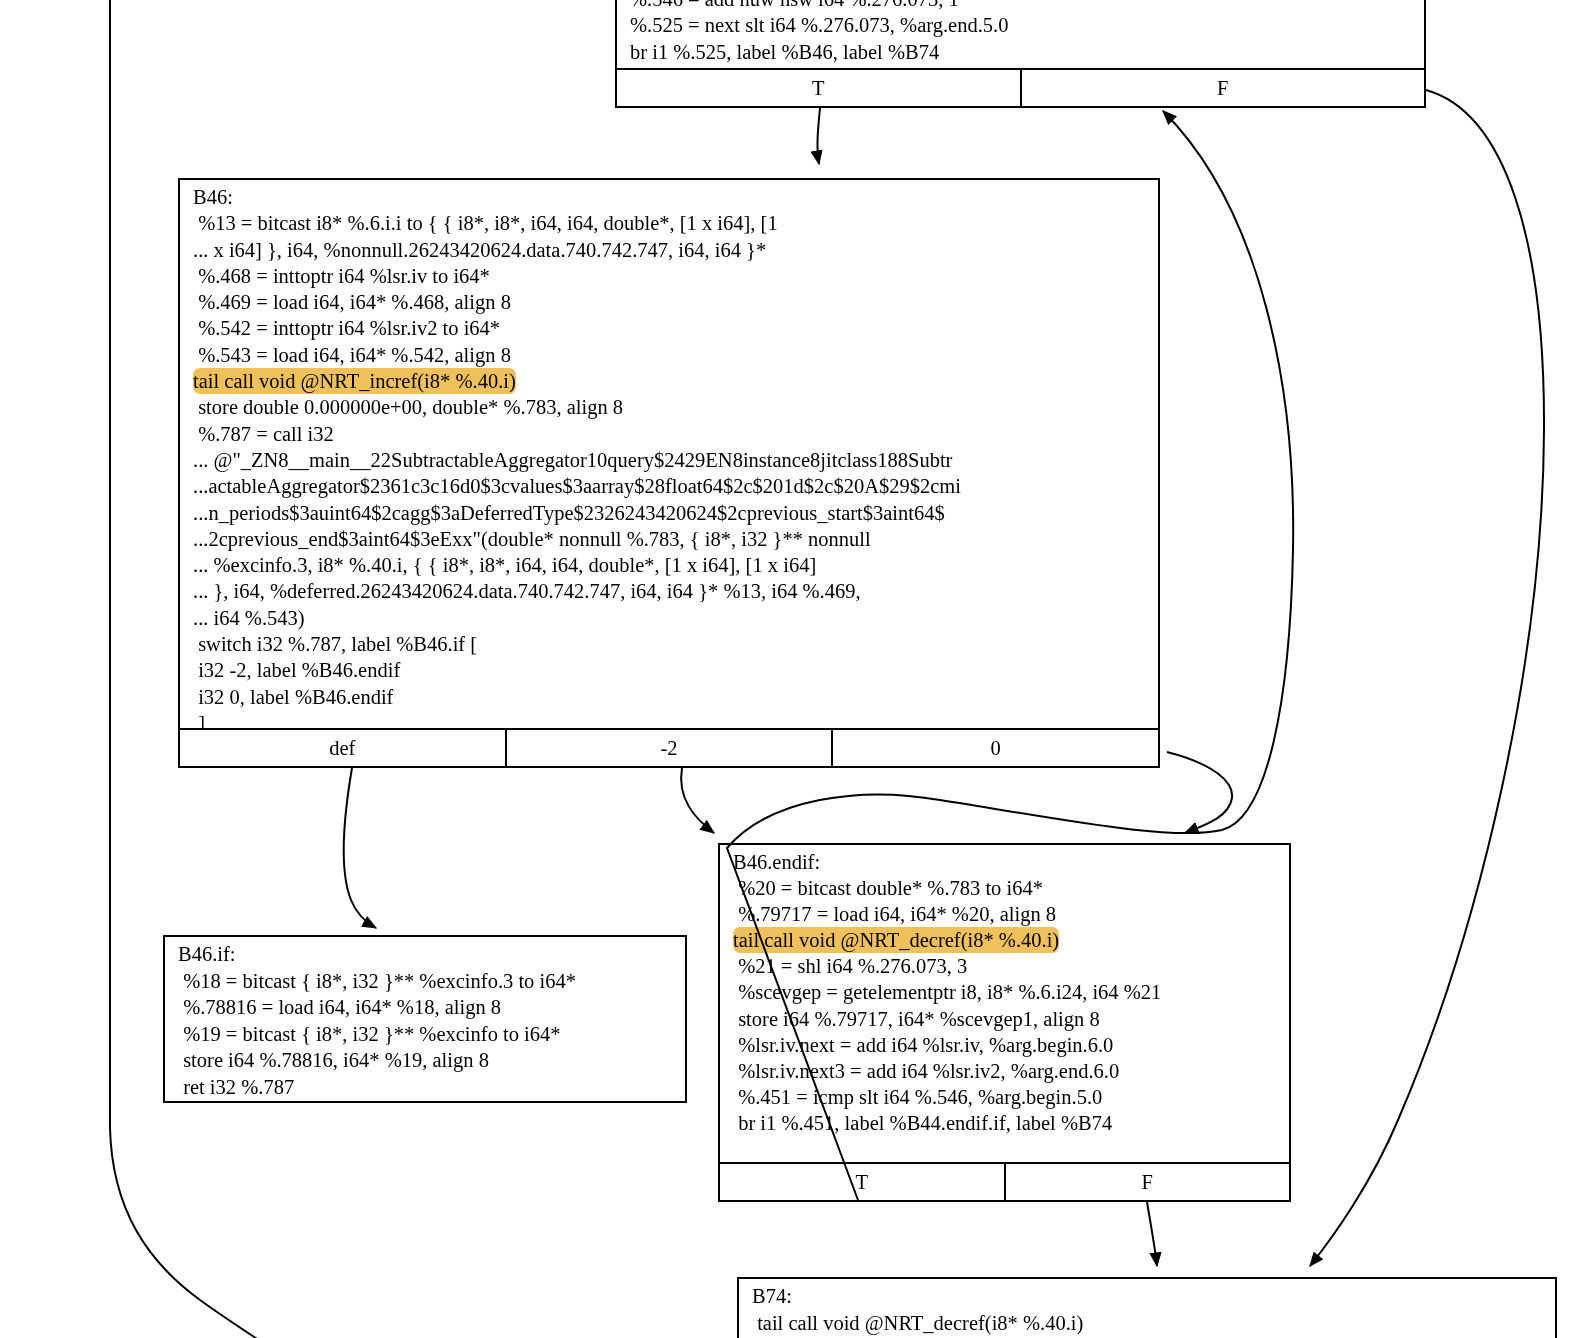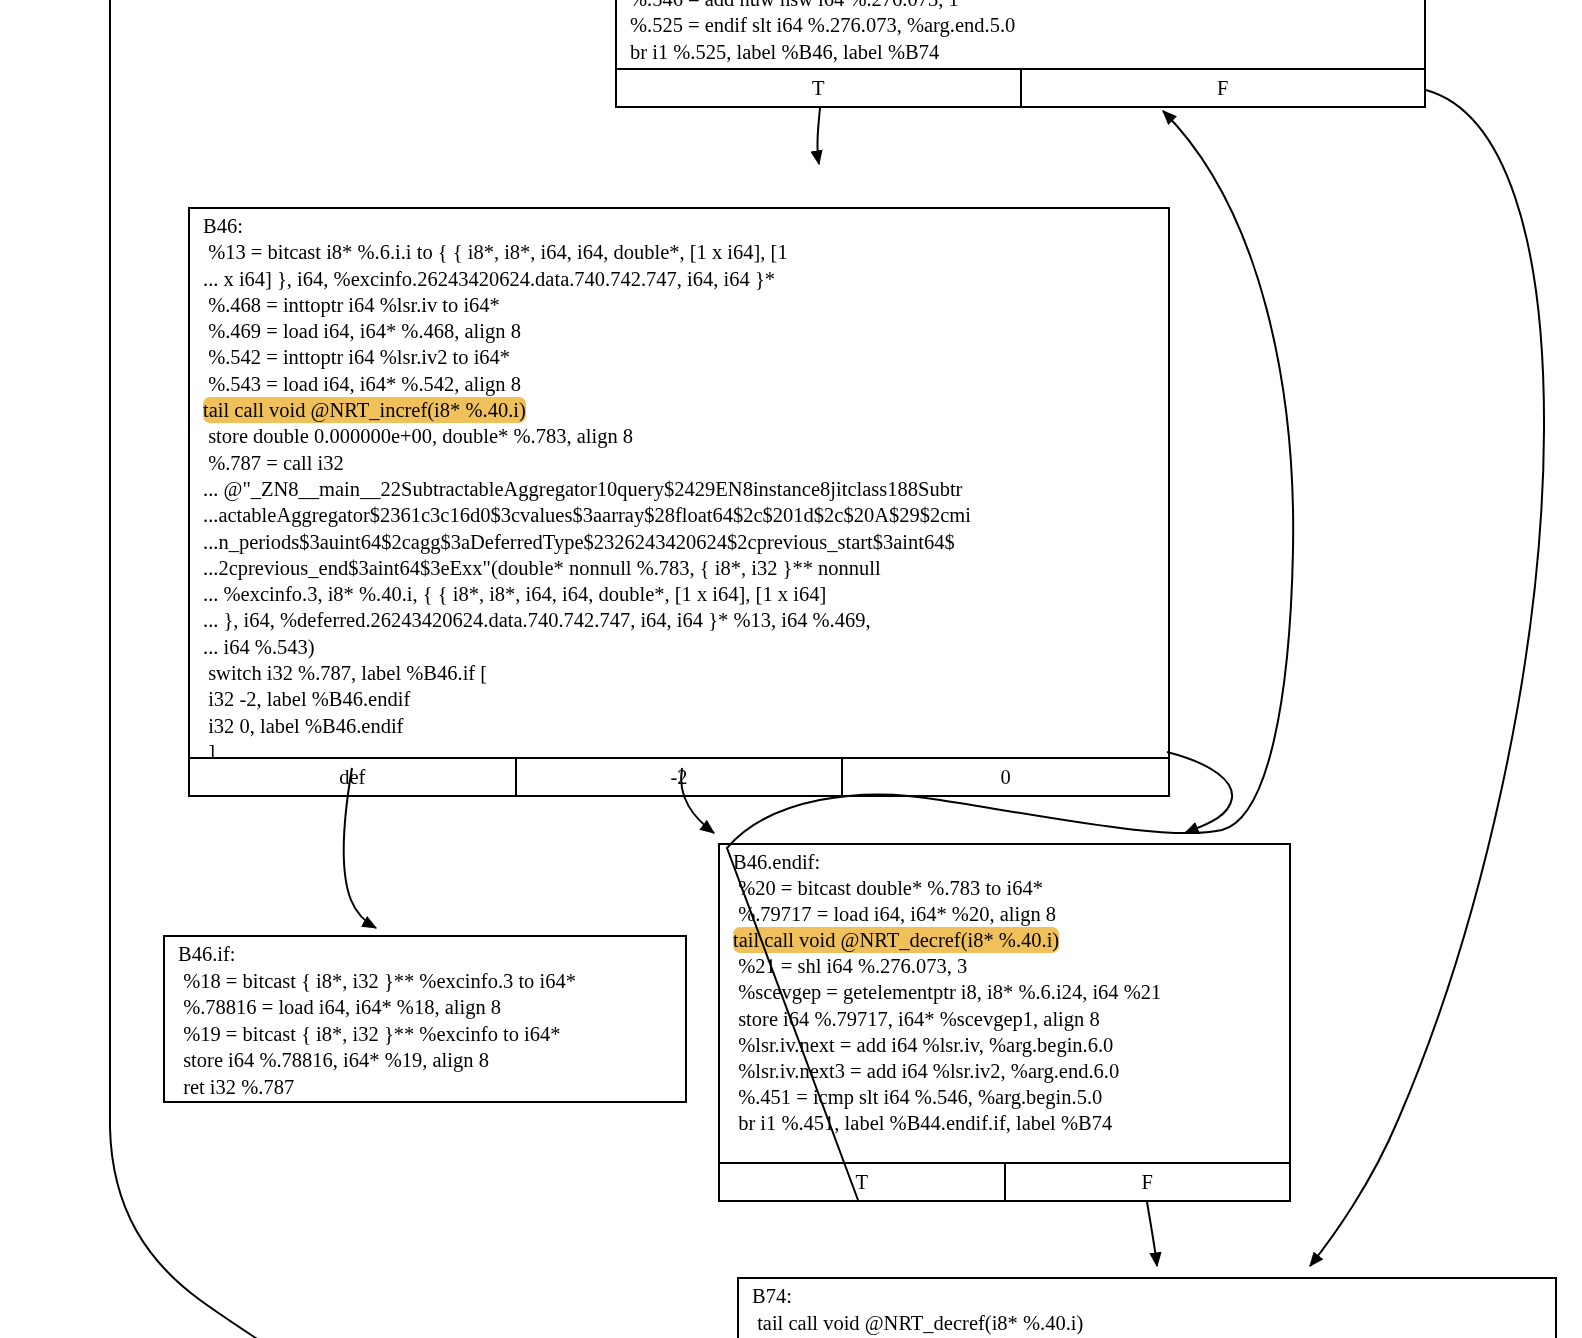--- a/index.html
+++ b/index.html
@@ -41,34 +41,34 @@
     <path marker-end="url(#arrow)" d="M352,768 C344,815 339,870 351,900 C357,915 367,923 376,928"></path>
     <path marker-end="url(#arrow)" d="M682,768 C677,798 694,818 714,833"></path>
     <path marker-end="url(#arrow)" d="M1167,752 C1214,764 1234,782 1232,798 C1229,818 1202,826 1185,833"></path>
     <path marker-end="url(#arrow)" d="M858,1200 L727,848 C770,798 860,786 940,800 C1050,817 1170,842 1222,830 C1268,818 1290,700 1293,550 C1296,390 1262,210 1163,111"></path>
     <path marker-end="url(#arrow)" d="M1147,1202 C1151,1226 1155,1248 1157,1266"></path>
   </svg>
 
   <div class="node" id="node-loop-header" style="left:615px;top:-70px;width:811px;height:178px;">
     <div class="code">
         <div class="line">%.546 = add nuw nsw i64 %.276.073, 1</div>
-        <div class="line">%.525 = endif slt i64 %.276.073, %arg.end.5.0</div>
+        <div class="line">%.525 = next slt i64 %.276.073, %arg.end.5.0</div>
         <div class="line">br i1 %.525, label %B46, label %B74</div>
       </div>
     <div class="ports">
         <div class="port-cell">T</div>
         <div class="port-cell">F</div>
       </div>
   </div>
 
-  <div class="node" id="node-b46" style="left:188px;top:178px;width:982px;height:590px;margin-top:29px;">
+  <div class="node" id="node-b46" style="left:178px;top:178px;width:982px;height:590px;">
     <div class="code">
         <div class="line">B46:</div>
         <div class="line"> %13 = bitcast i8* %.6.i.i to { { i8*, i8*, i64, i64, double*, [1 x i64], [1</div>
-        <div class="line">... x i64] }, i64, %excinfo.26243420624.data.740.742.747, i64, i64 }*</div>
+        <div class="line">... x i64] }, i64, %nonnull.26243420624.data.740.742.747, i64, i64 }*</div>
         <div class="line"> %.468 = inttoptr i64 %lsr.iv to i64*</div>
         <div class="line"> %.469 = load i64, i64* %.468, align 8</div>
         <div class="line"> %.542 = inttoptr i64 %lsr.iv2 to i64*</div>
         <div class="line"> %.543 = load i64, i64* %.542, align 8</div>
         <div class="line hl">tail call void @NRT_incref(i8* %.40.i)</div>
         <div class="line"> store double 0.000000e+00, double* %.783, align 8</div>
         <div class="line"> %.787 = call i32</div>
         <div class="line">... @"_ZN8__main__22SubtractableAggregator10query$2429EN8instance8jitclass188Subtr</div>
         <div class="line">...actableAggregator$2361c3c16d0$3cvalues$3aarray$28float64$2c$201d$2c$20A$29$2cmi</div>
         <div class="line">...n_periods$3auint64$2cagg$3aDeferredType$2326243420624$2cprevious_start$3aint64$</div>

